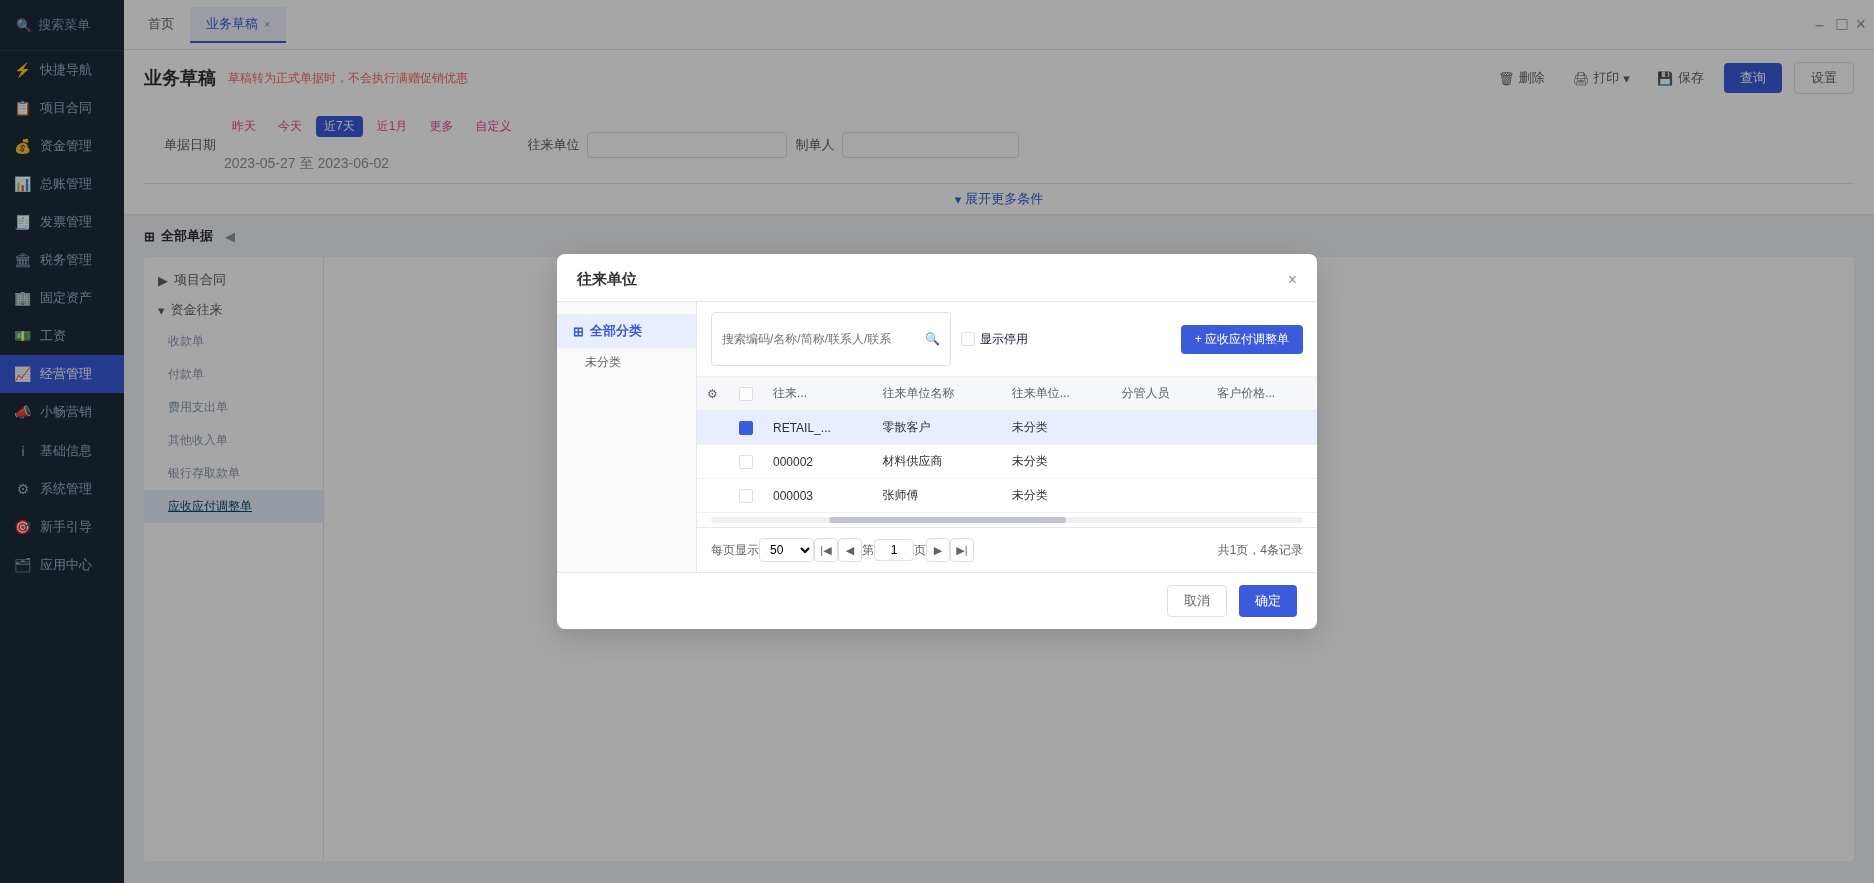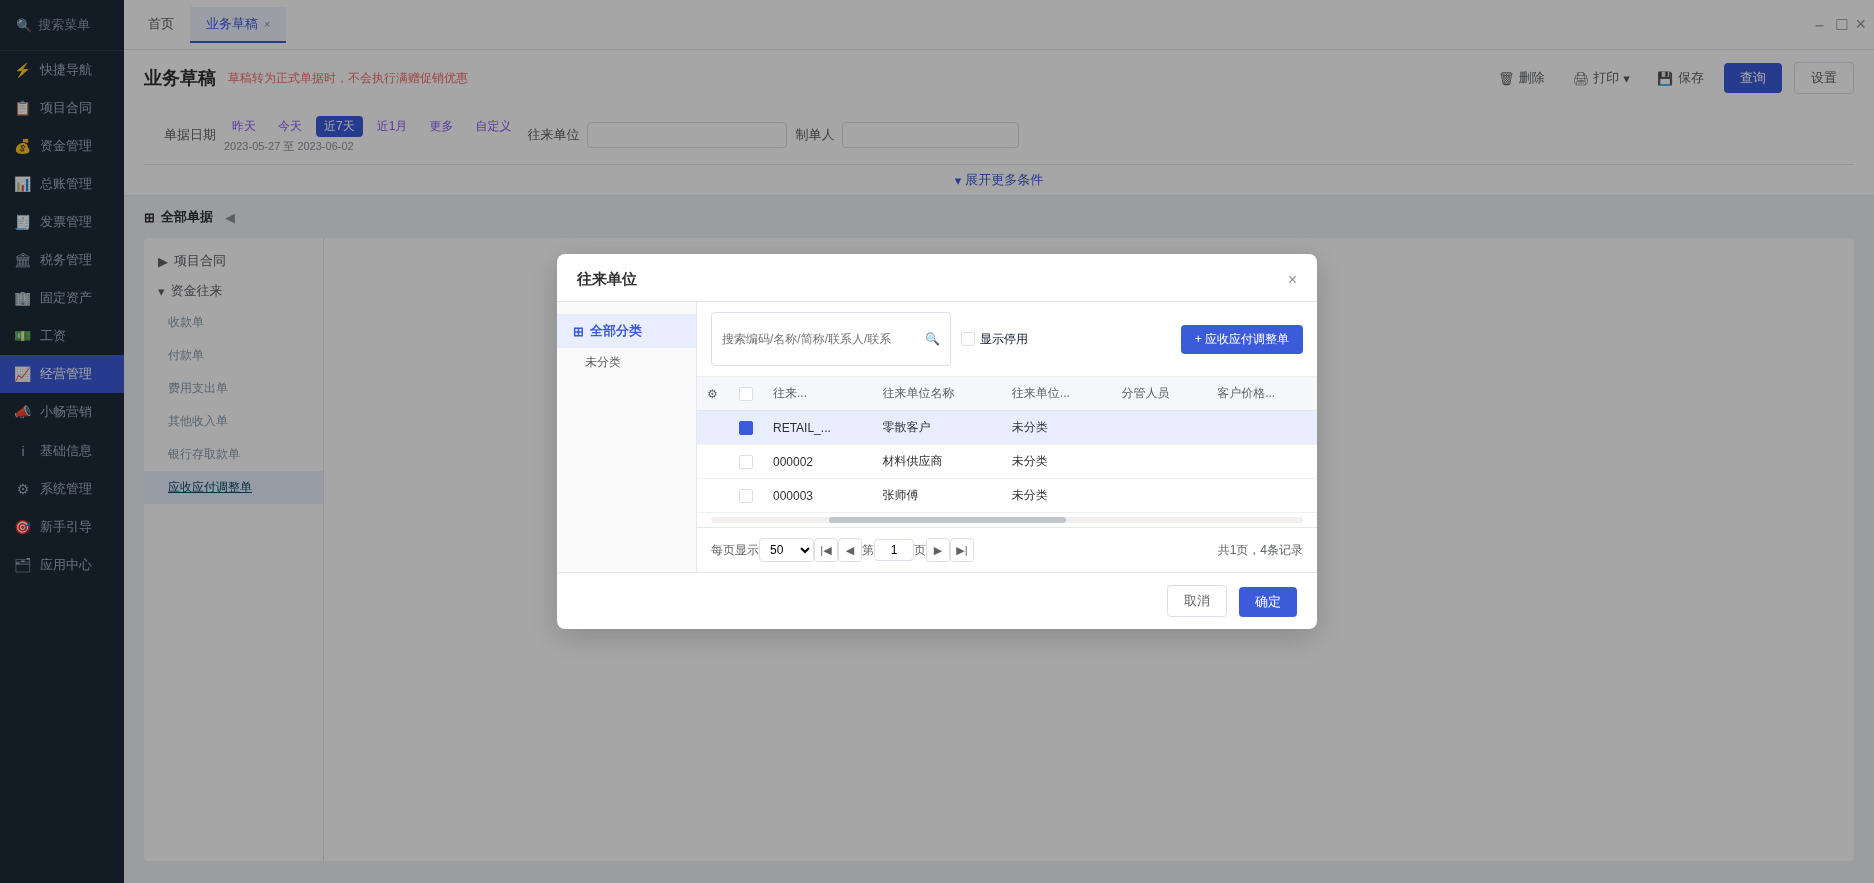--- a/index.html
+++ b/index.html
@@ -153,27 +153,27 @@
       gap: 8px;
       flex-wrap: wrap;
     }
     .filter-label { color: #606266; font-size: 13px; }
     .date-tabs { display: flex; gap: 6px; align-items: center; }
     .date-tab {
       padding: 2px 8px;
       border-radius: 4px;
       cursor: pointer;
       font-size: 12px;
-      color: #8b5cf6;
+      color: #ec4899;
     }
     .date-tab.active {
       background: #3b5bdb;
       color: #fff;
     }
-    .date-range { font-size: 11px; color: #909399; margin-top: 2px; }
+    .date-range { font-size: 14px; color: #909399; margin-top: 18px; }
     .filter-input {
       border: 1px solid #dcdfe6;
       border-radius: 4px;
       padding: 5px 10px;
       font-size: 12px;
       color: #606266;
       min-width: 200px;
     }
     .expand-btn {
       display: flex;
@@ -399,21 +399,20 @@
     }
     .total-info { margin-left: auto; }
 
     
     .modal-footer {
       padding: 12px 20px;
       display: flex;
       justify-content: flex-end;
       gap: 12px;
       border-top: 1px solid #e4e7ed;
-      align-items: flex-end;
     }
 
     
     .sidebar-content {
       flex: 1;
       overflow-y: auto;
     }
     .sidebar-sub-item {
       padding: 8px 14px 8px 24px;
       font-size: 12px;

